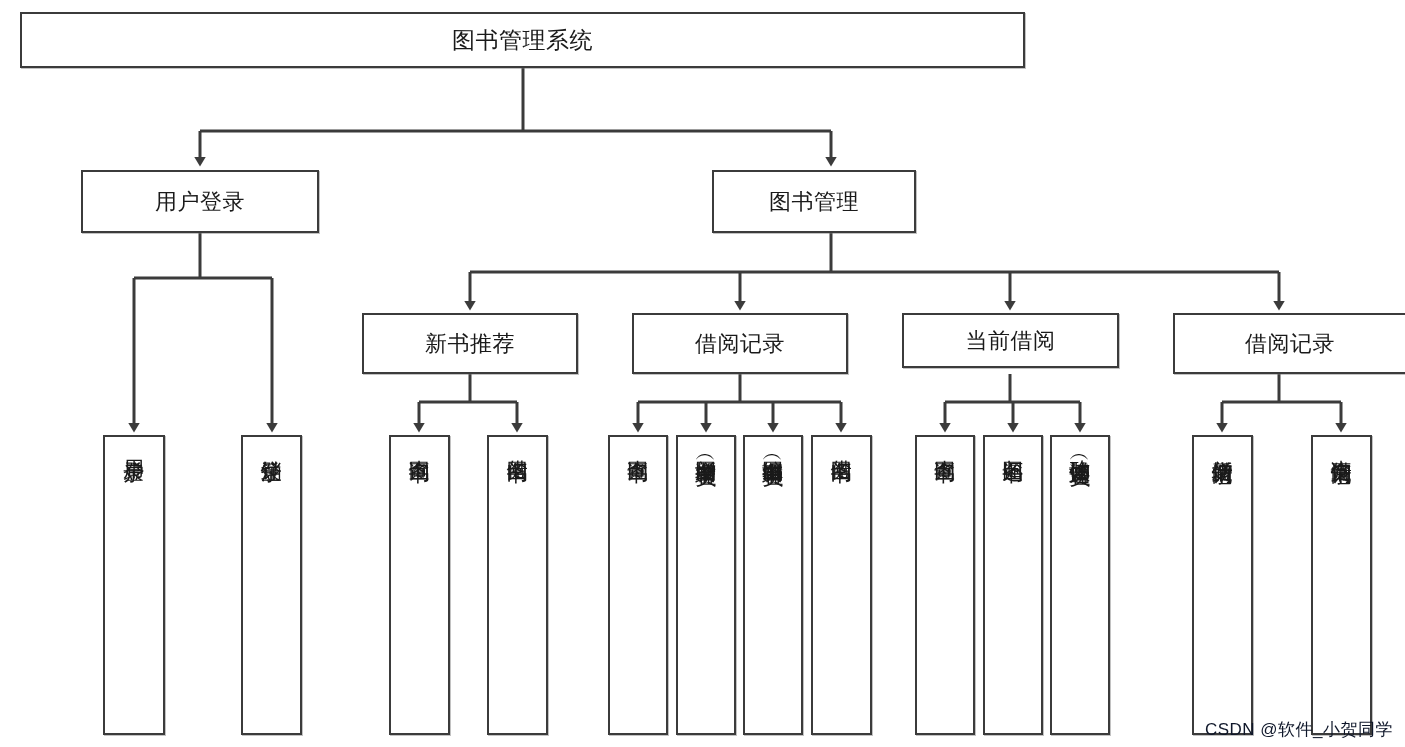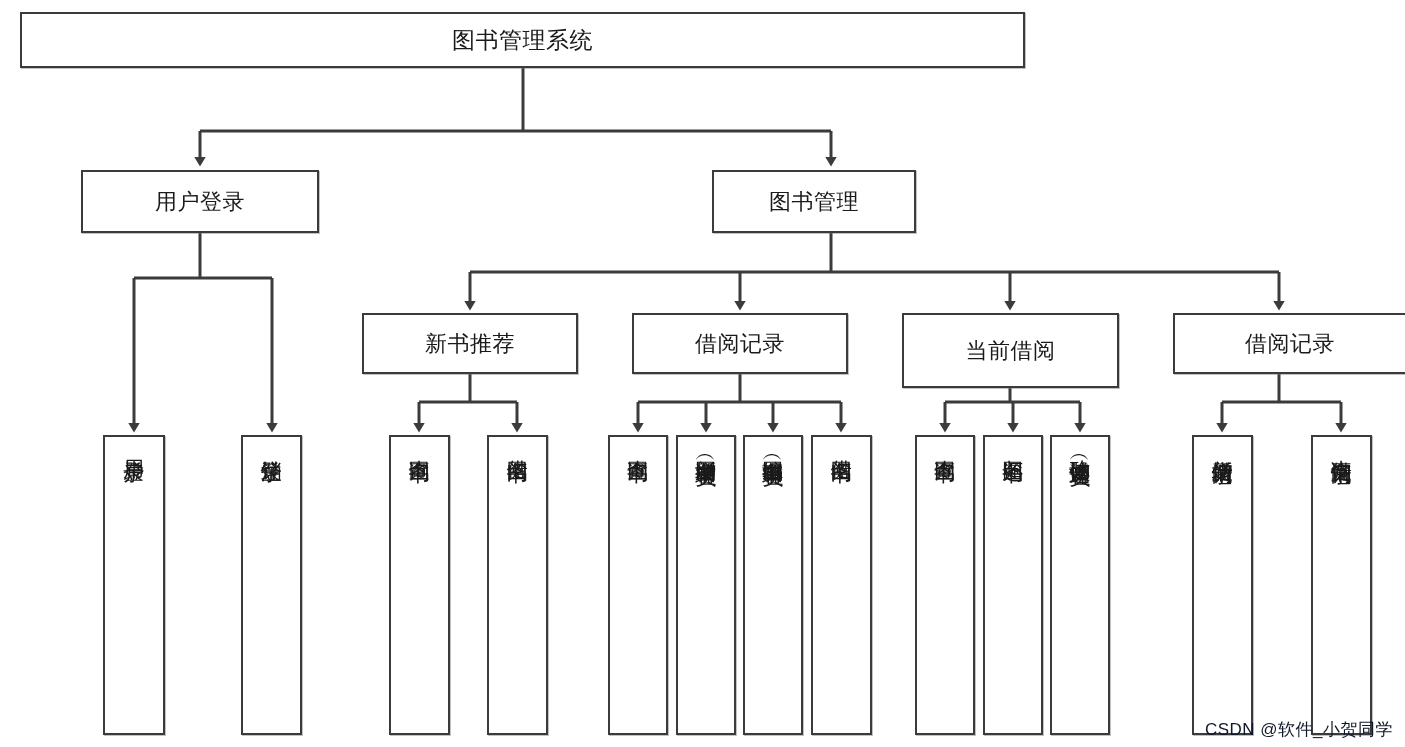--- a/index.html
+++ b/index.html
@@ -137,21 +137,21 @@
   <div class="node horiz" style="left:712px; top:170px; width:204px; height:63px;">
     <span class="label">图书管理</span>
   </div>
 
   <div class="node horiz" style="left:362px; top:313px; width:216px; height:61px;">
     <span class="label">新书推荐</span>
   </div>
   <div class="node horiz" style="left:632px; top:313px; width:216px; height:61px;">
     <span class="label">借阅记录</span>
   </div>
-  <div class="node horiz" style="left:902px; top:313px; width:217px; height:75px;">
+  <div class="node horiz" style="left:902px; top:313px; width:217px; height:55px;">
     <span class="label">当前借阅</span>
   </div>
   <div class="node horiz" style="left:1173px; top:313px; width:234px; height:61px;">
     <span class="label">借阅记录</span>
   </div>
 
   <div class="node vert" style="left:103px; top:435px; width:62px; height:300px;">
     <span class="label">用户登录</span>
   </div>
   <div class="node vert" style="left:241px; top:435px; width:61px; height:300px;">

